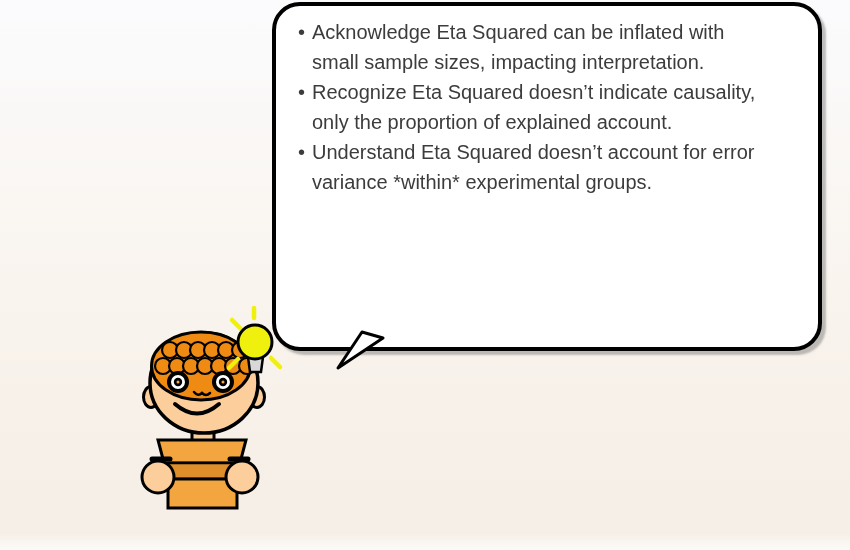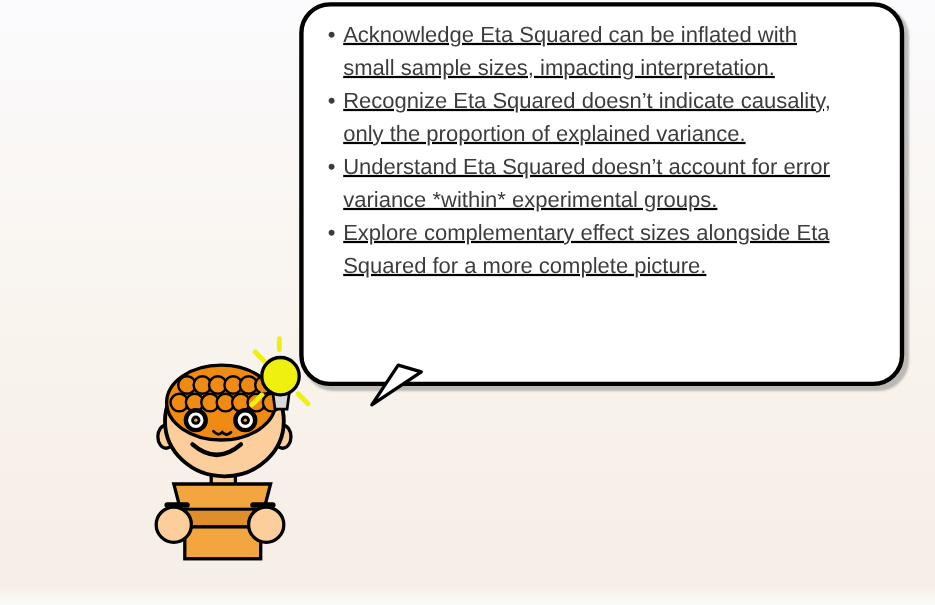--- a/index.html
+++ b/index.html
@@ -19,21 +19,21 @@
   .bubble{
     position:absolute;left:272px;top:2px;width:550px;height:349px;
     box-sizing:border-box;
     background:var(--bubble-fill);
     border:4px solid var(--bubble-border);
     border-radius:28px;
     box-shadow:4px 4px 2px var(--shadow);
     z-index:1;
     padding:11px 54px 0 22px;
   }
-  ul.bullets{list-style:none;margin:0;padding:0;text-decoration:underline;}
+  ul.bullets{list-style:none;margin:0;padding:0;}
   ul.bullets li{
     position:relative;
     padding-left:14px;
     font-size:20px;line-height:30px;
     color:var(--text-color);
     letter-spacing:0px;
   }
   ul.bullets li::before{
     content:"\2022";
     position:absolute;left:0;top:0;
@@ -50,23 +50,22 @@
   .ray{stroke:var(--bulb-yellow);stroke-width:4.5;stroke-linecap:round;}
 </style>
 </head>
 <body>
 
 <div class="stage">
 
   <div class="bubble">
     <ul class="bullets">
       <li>Acknowledge Eta Squared can be inflated with small sample sizes, impacting interpretation.</li>
-      <li>Recognize Eta Squared doesn’t indicate causality, only the proportion of explained variance.</li>
+      <li>Recognize Eta Squared doesn’t indicate causality, only the proportion of explained account.</li>
       <li>Understand Eta Squared doesn’t account for error variance *within* experimental groups.</li>
-      <li>Explore complementary effect sizes alongside Eta Squared for a more complete picture.</li>
     </ul>
   </div>
 
   <svg class="tail" width="64" height="56" viewBox="0 0 64 56">
     <polygon points="12,48 36,12 57,18" fill="#ffffff" stroke="var(--outline)" stroke-width="3" stroke-linejoin="round"></polygon>
   </svg>
 
   <svg class="character" width="170" height="230" viewBox="0 0 170 230">
 
     <g>

